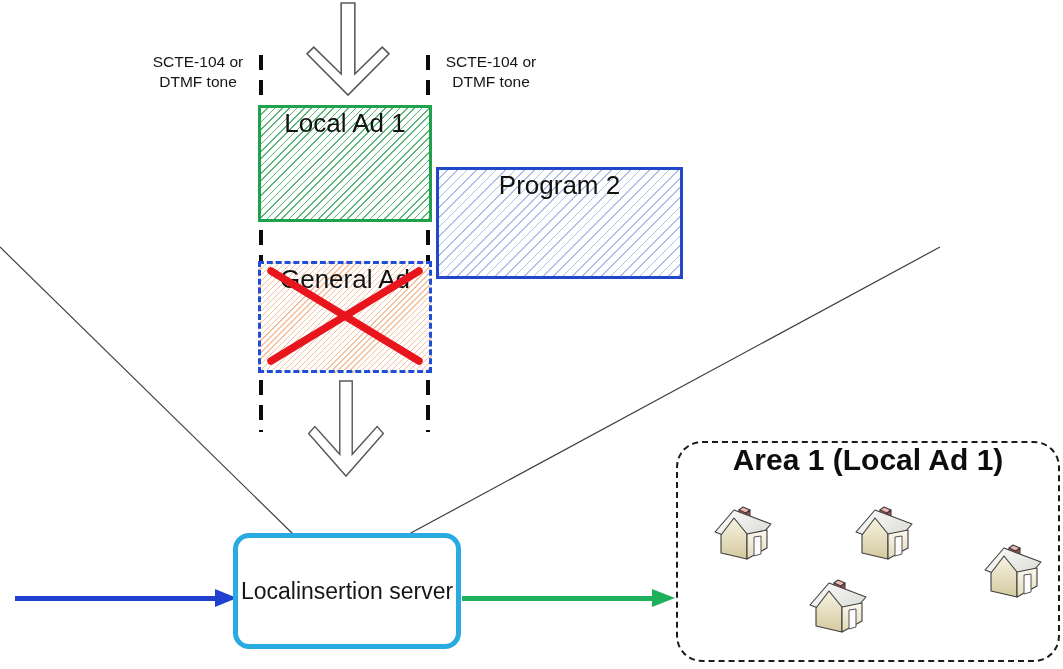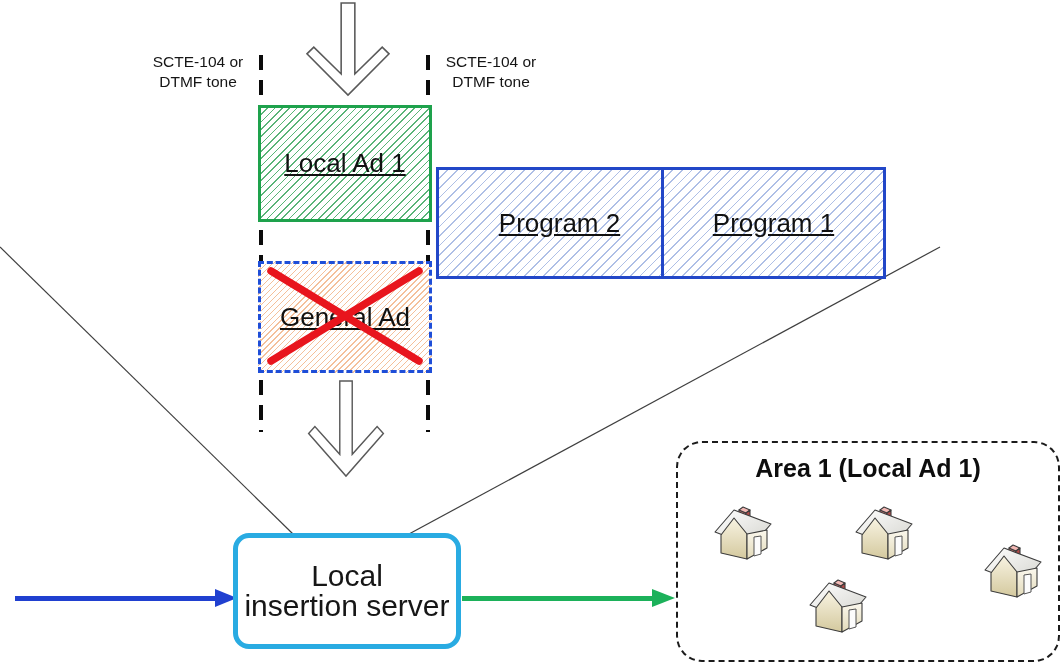--- a/index.html
+++ b/index.html
@@ -44,26 +44,24 @@
     z-index: 5;
   }
   .cue-left  { left: 143px; }
   .cue-right { left: 436px; }
 
   
   .tl-box {
     position: absolute;
     z-index: 3;
     display: flex;
-    align-items: center;
     justify-content: center;
     font-size: 26px;
     color: #111;
     background-color: #ffffff;
-    text-decoration: underline;
   }
   .program {
     border: 3px solid #2247c8;
     background-image: repeating-linear-gradient(135deg,
       rgba(0,0,0,0) 0 5.6px, #aebfe6 5.6px 6.8px);
     top: 167px; height: 112px;
   }
   .program-3 { left: 35px;  width: 223px; }
   .program-2 { left: 436px; width: 247px; }
   .program-1 { left: 661px; width: 225px; }
@@ -86,24 +84,24 @@
 
   
   .server-box {
     position: absolute;
     left: 233px; top: 533px; width: 228px; height: 116px;
     border: 5.5px solid #29abe2;
     border-radius: 16px;
     background: #ffffff;
     z-index: 5;
     display: flex;
-    flex-direction: column;
+    flex-direction: row;
     align-items: center;
     justify-content: center;
-    font-size: 30px;
+    font-size: 23px;
     line-height: 30px;
     text-align: center;
     color: #161616;
   }
 
   
   .stream-line { position: absolute; height: 5px; z-index: 4; }
   .stream-head {
     position: absolute;
     width: 0; height: 0; z-index: 4;
@@ -118,23 +116,22 @@
   
   .area-box {
     position: absolute;
     left: 676px; top: 441px; width: 384px; height: 221px;
     border: 2.5px dashed #1b1b1b;
     border-radius: 26px;
     z-index: 3;
     background: #ffffff;
   }
   .area-title {
-    margin-top: 11px;
     text-align: center;
-    font-size: 25px;
+    font-size: 30px;
     font-weight: bold;
     color: #0d0d0d;
   }
   .house { position: absolute; z-index: 6; }
 </style>
 </head>
 <body>
 
 <div class="canvas">
 
@@ -187,23 +184,20 @@
     <div>DTMF tone</div>
   </div>
 
   <div class="tl-box local-ad">
     <span class="label">Local Ad 1</span>
   </div>
 
   <div class="tl-box program program-2">
     <span class="label">Program 2</span>
   </div>
-  <div class="tl-box program program-1">
-    <span class="label">Program 1</span>
-  </div>
 
   <div class="tl-box general-ad">
     <span class="label">General Ad</span>
     <svg class="cross-svg" width="167" height="105" viewBox="0 0 167 105">
       <line x1="10" y1="7" x2="158" y2="97" stroke="#e8151d" stroke-width="7.5" stroke-linecap="round"></line>
       <line x1="10" y1="97" x2="158" y2="7" stroke="#e8151d" stroke-width="7.5" stroke-linecap="round"></line>
     </svg>
   </div>
 
   <svg class="block-arrow" style="left:306px; top:380px;" width="80" height="99" viewBox="0 0 90 100" preserveAspectRatio="none">

